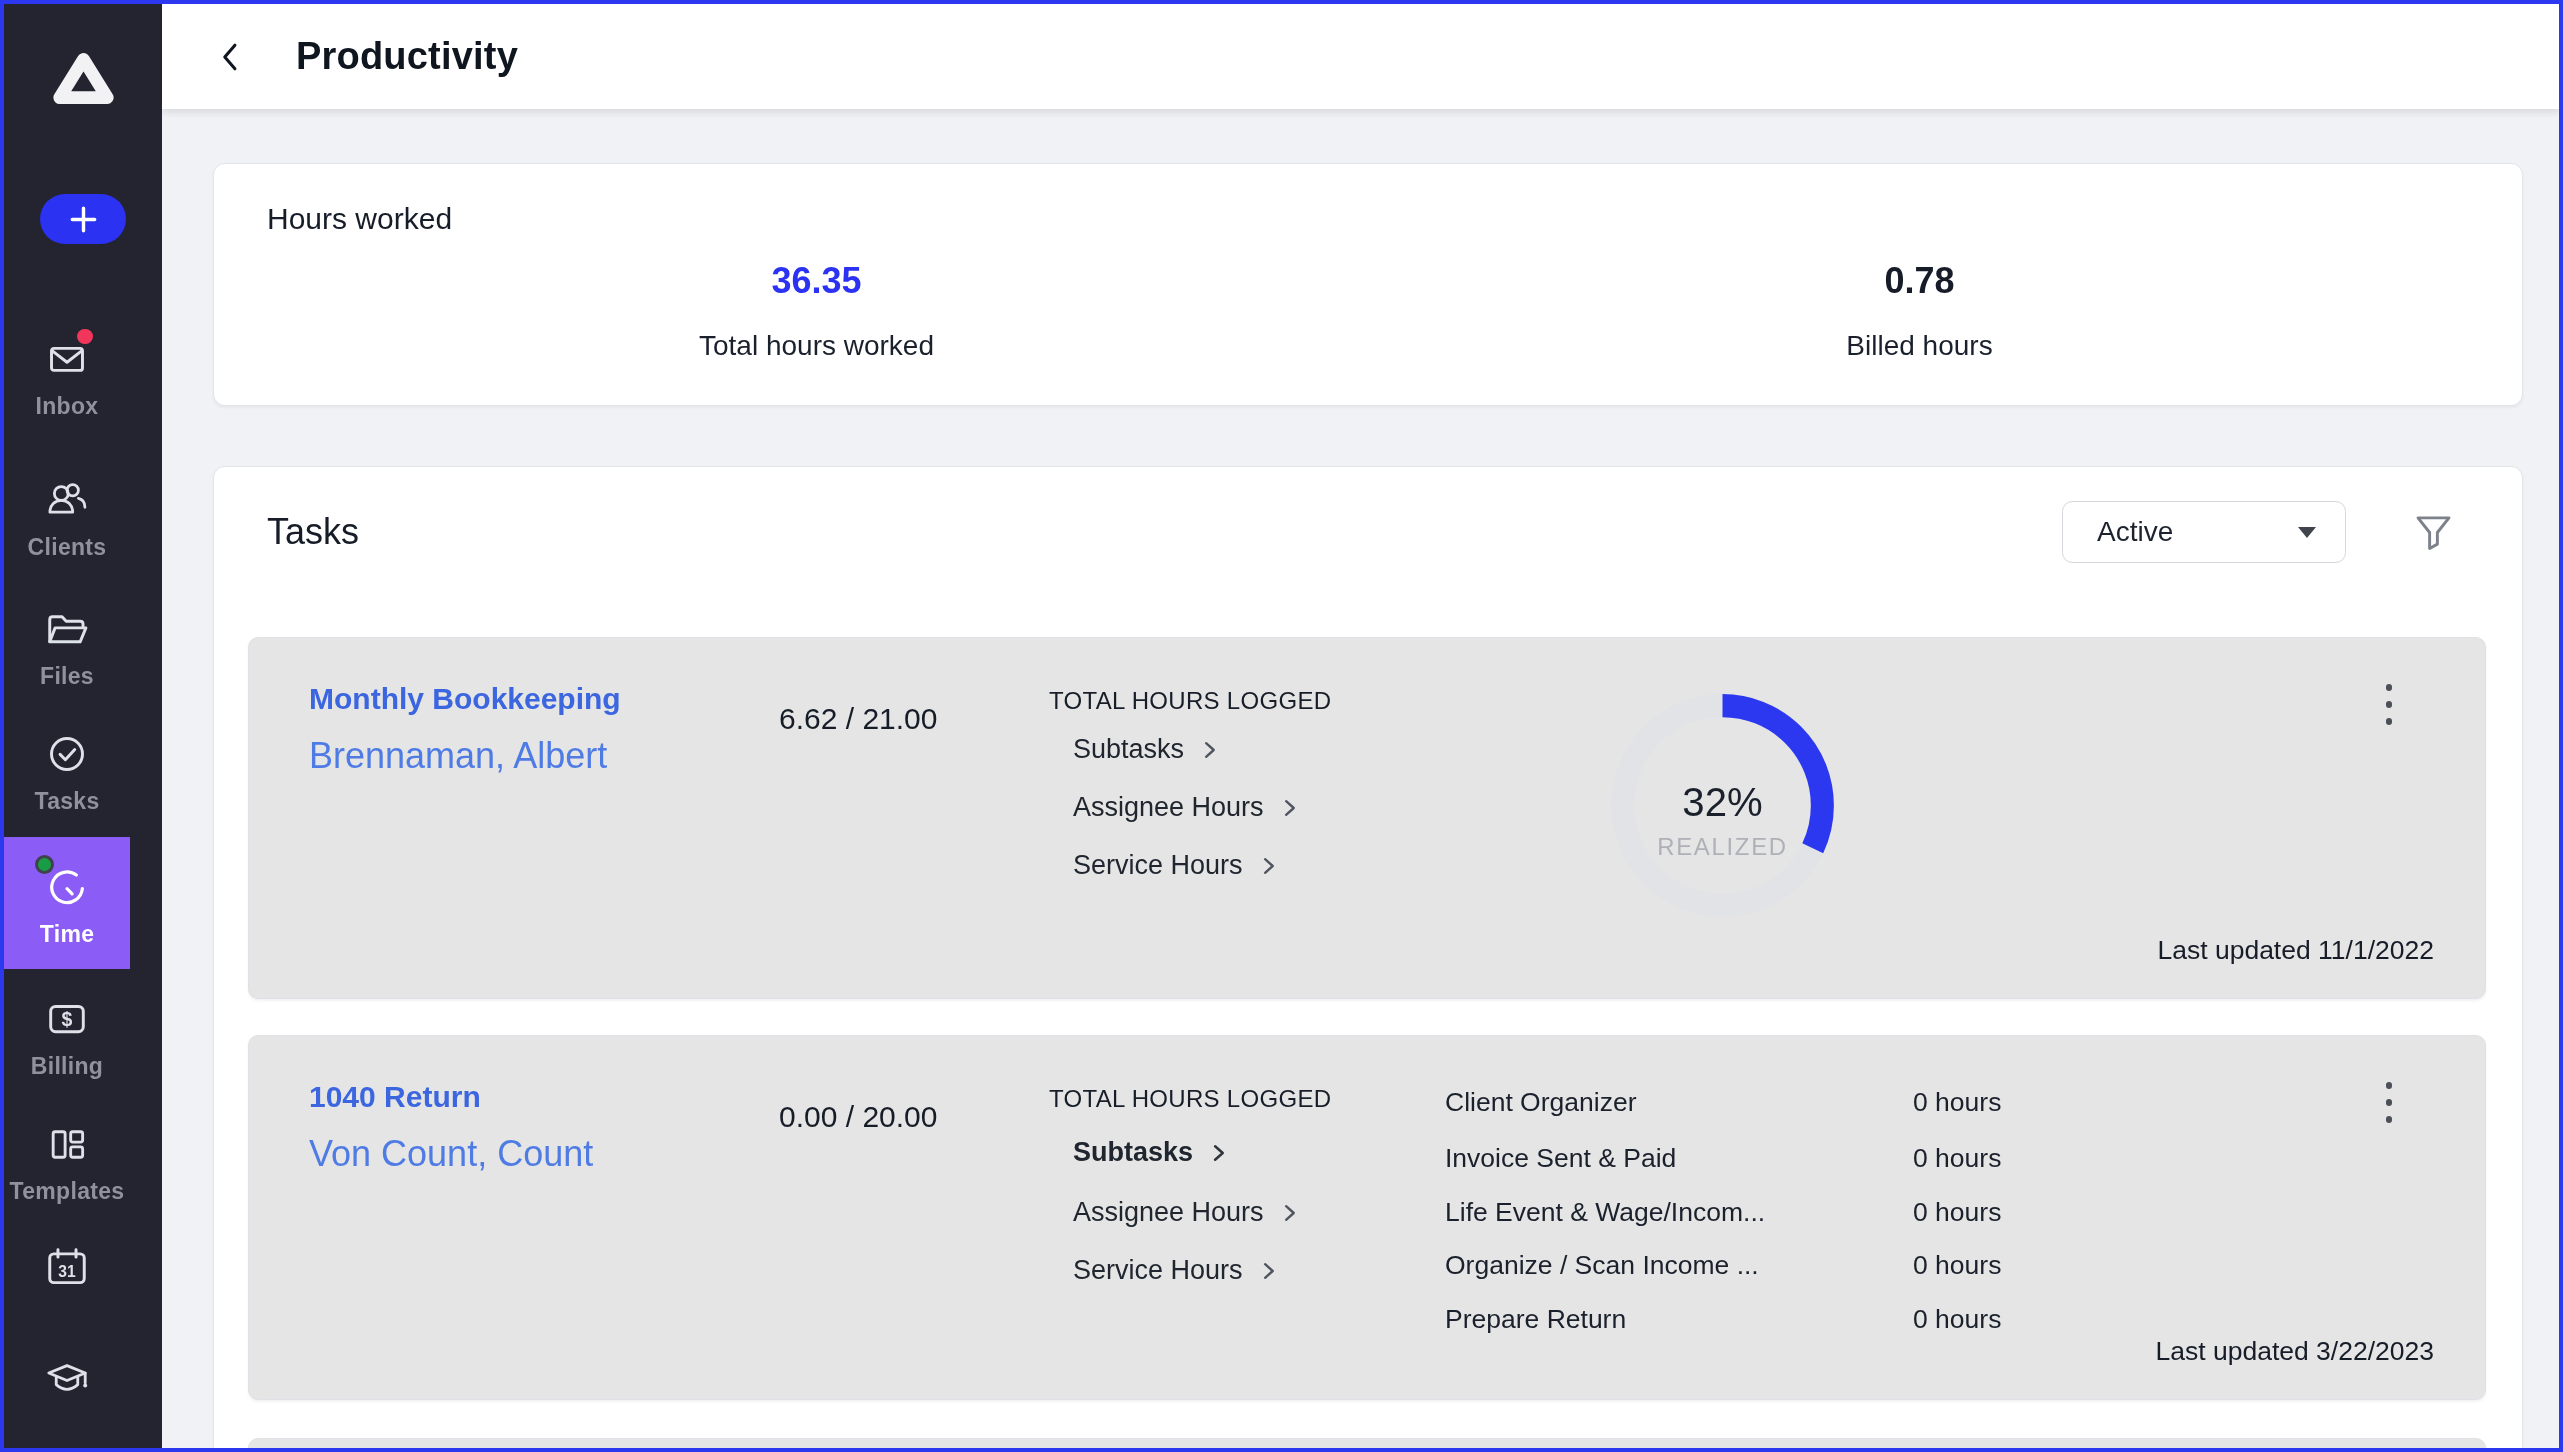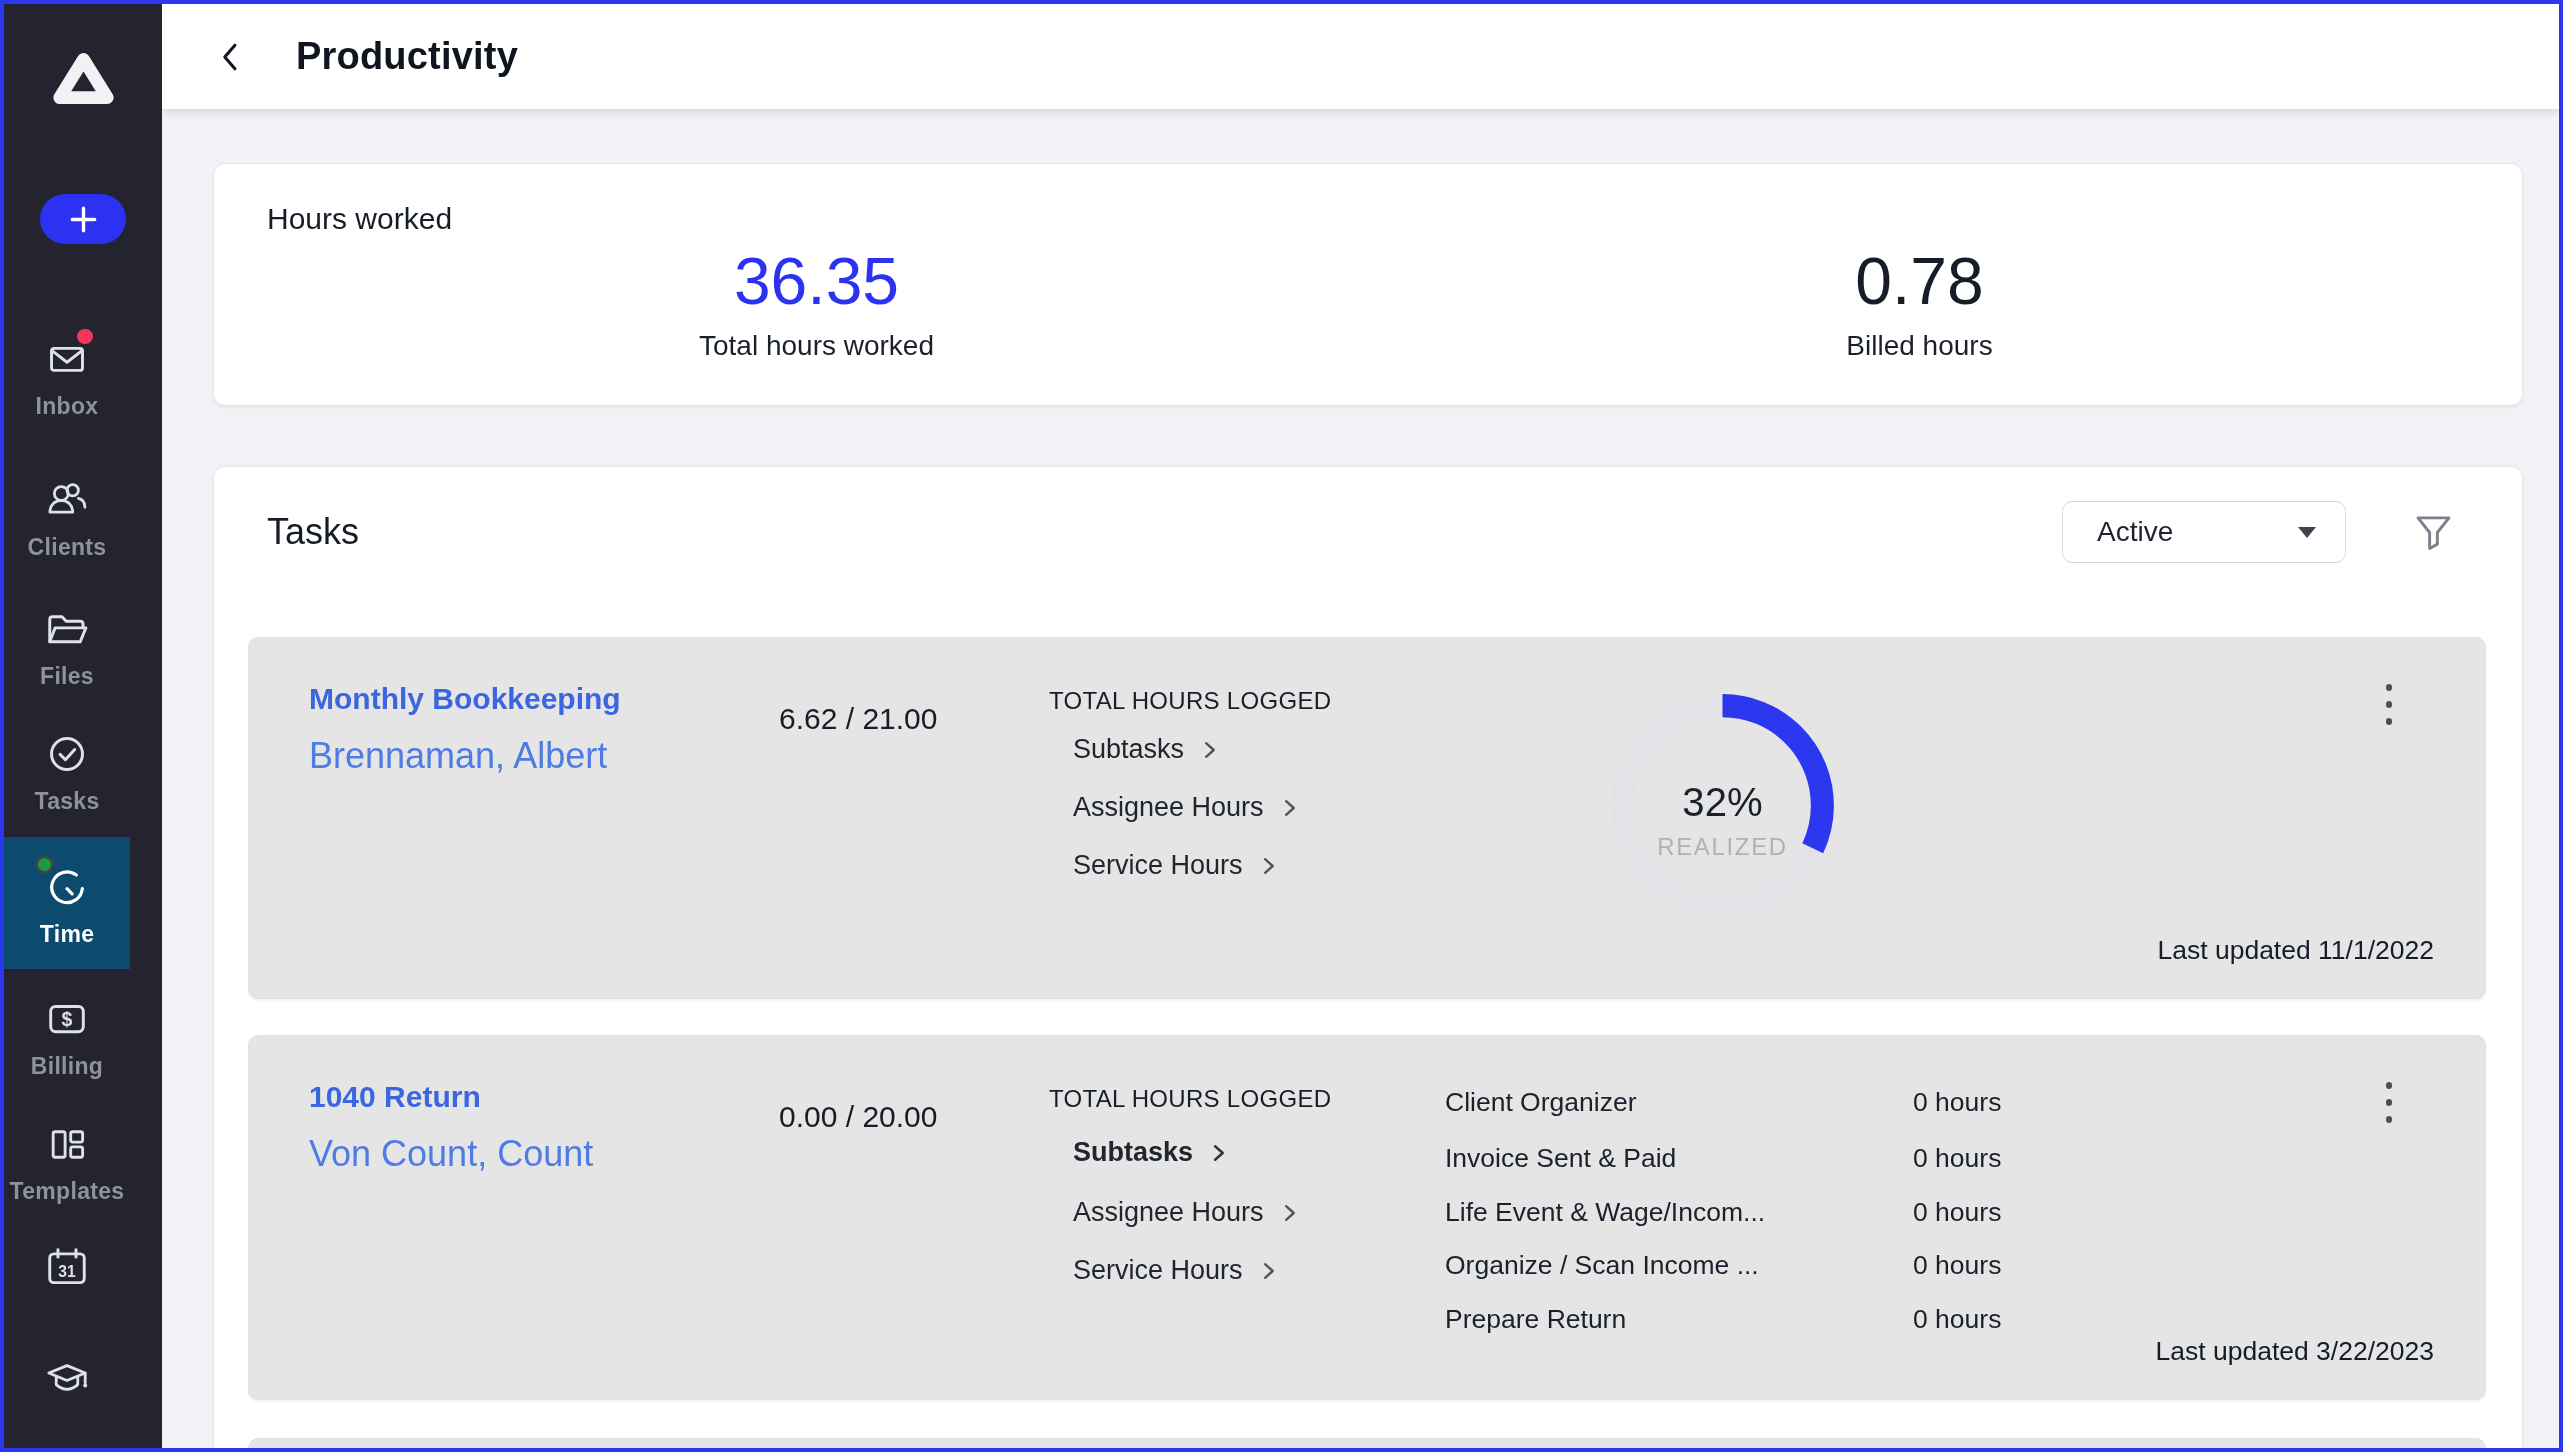--- a/index.html
+++ b/index.html
@@ -4,21 +4,21 @@
 <style>
   * { margin:0; padding:0; box-sizing:border-box; }
   html,body { width:2563px; height:1452px; overflow:hidden; }
   body { font-family:"Liberation Sans", sans-serif; background:#F1F2F6; position:relative; }
   .frame { position:absolute; inset:0; border:4.3px solid #2B38F0; overflow:hidden; background:#F1F2F6; }
 
   
   .sidebar { position:absolute; left:0; top:0; bottom:0; width:158px; background:#232430; z-index:5; }
   .side-block { position:absolute; left:0; width:126px; display:flex; flex-direction:column; align-items:center; gap:10.3px; }
   .nav-label { font-size:23px; font-weight:700; color:#8F929C; letter-spacing:0.3px; line-height:26px; }
-  .side-block.active { background:#0c4a6e; padding:26px 0 22px 0; }
+  .side-block.active { background:#8b5cf6; padding:26px 0 22px 0; }
   .side-block.active .nav-label { color:#FFFFFF; }
   .nav-icon { position:relative; width:48px; height:48px; display:flex; align-items:center; justify-content:center; color:#DFE1E8; }
   .side-block.active .nav-icon { color:#FFFFFF; }
   .badge-dot { position:absolute; top:-6px; right:-1.7px; width:15.4px; height:15.4px; border-radius:50%; background:#F1365C; }
   .timer-dot { position:absolute; top:-7.7px; left:-7.7px; width:19px; height:19px; border-radius:50%; background:#189C45; border:3.4px solid #41424E; }
   .add-btn { position:absolute; top:190px; left:36px; width:86px; height:50px; border-radius:26px; background:#2B32F1; border:none; display:flex; align-items:center; justify-content:center; cursor:pointer; }
   .logo-wrap { position:absolute; top:44px; left:0; width:158px; display:flex; justify-content:center; }
 
   
   .main { position:absolute; left:158px; top:0; right:0; bottom:0; }
@@ -26,21 +26,21 @@
   .back-btn { background:none; border:none; width:34px; height:43px; display:flex; align-items:center; justify-content:center; cursor:pointer; }
   .page-title { font-size:38px; font-weight:700; color:#10161F; margin-left:50px; letter-spacing:0.2px; }
 
   .card { background:#FFFFFF; border:1.3px solid #E3E5EA; border-radius:12px; box-shadow:0 1.7px 2.6px rgba(25,30,48,.05); position:absolute; }
 
   
   .hours-card { left:51px; top:159px; width:2310px; height:243px; }
   .hours-title { position:absolute; left:53px; top:38px; font-size:30px; color:#161D28; }
   .stats-row { position:absolute; left:51px; right:51px; top:89px; display:flex; }
   .stat { flex:1; display:flex; flex-direction:column; align-items:center; }
-  .stat-value { font-size:66px; font-weight:400; color:#161D28; line-height:56px; }
+  .stat-value { font-size:36px; font-weight:700; color:#161D28; line-height:56px; }
   .stat-value.accent { color:#2B32F1; }
   .stat-label { font-size:28px; color:#1A212C; margin-top:20.5px; }
 
   
   .tasks-card { left:51px; top:462px; width:2310px; height:1034px; border-radius:12px; }
   .tasks-title { position:absolute; left:53px; top:44px; font-size:36px; font-weight:400; color:#161D28; }
   .select { position:absolute; top:34px; right:176px; width:284px; height:62px; background:#fff; border:1.3px solid #D5D7DD; border-radius:10.3px; display:flex; align-items:center; padding:0 29px 0 34px; cursor:pointer; }
   .select-value { font-size:28px; color:#1C232E; flex:1; }
   .caret-down { width:0; height:0; border-left:9.4px solid transparent; border-right:9.4px solid transparent; border-top:11px solid #3F444D; }
   .filter-btn { position:absolute; top:41px; right:65px; width:48px; height:48px; background:none; border:none; display:flex; align-items:center; justify-content:center; cursor:pointer; color:#7D818A; }

